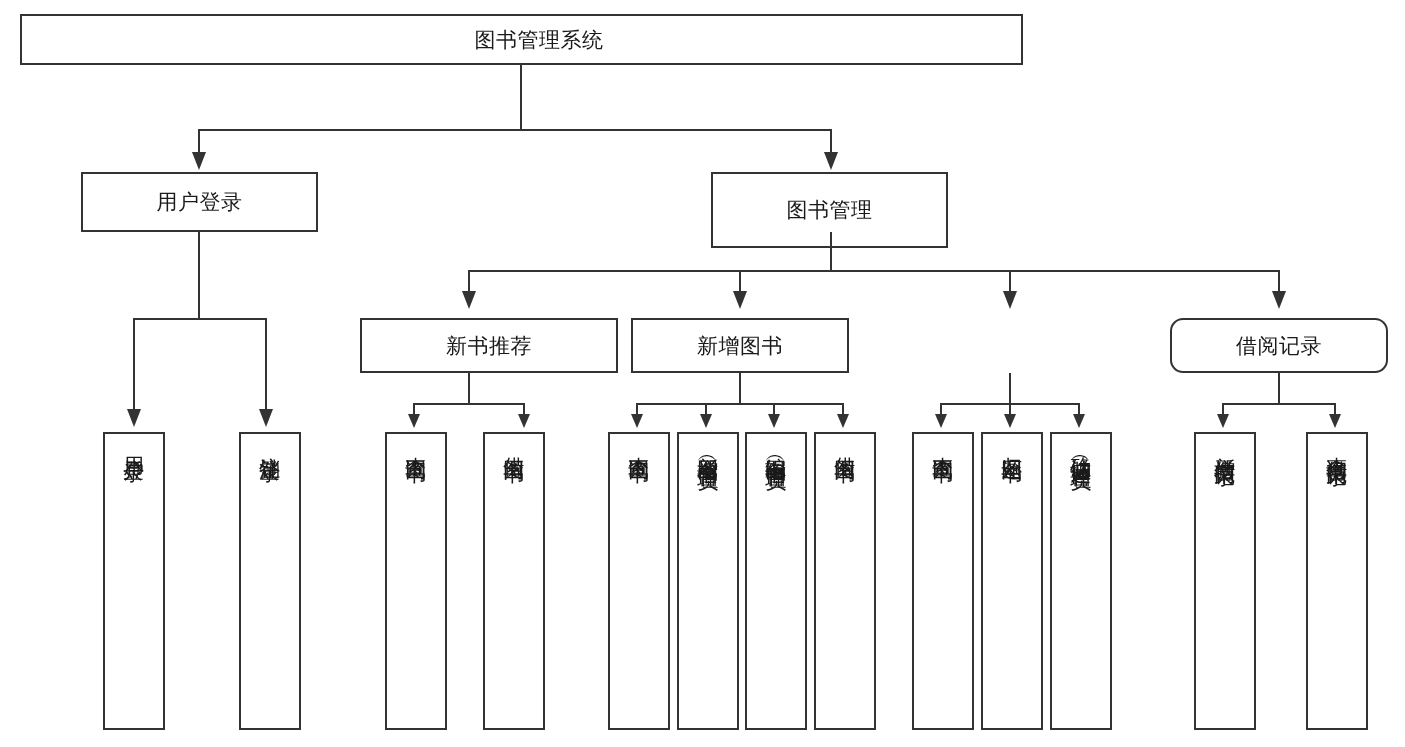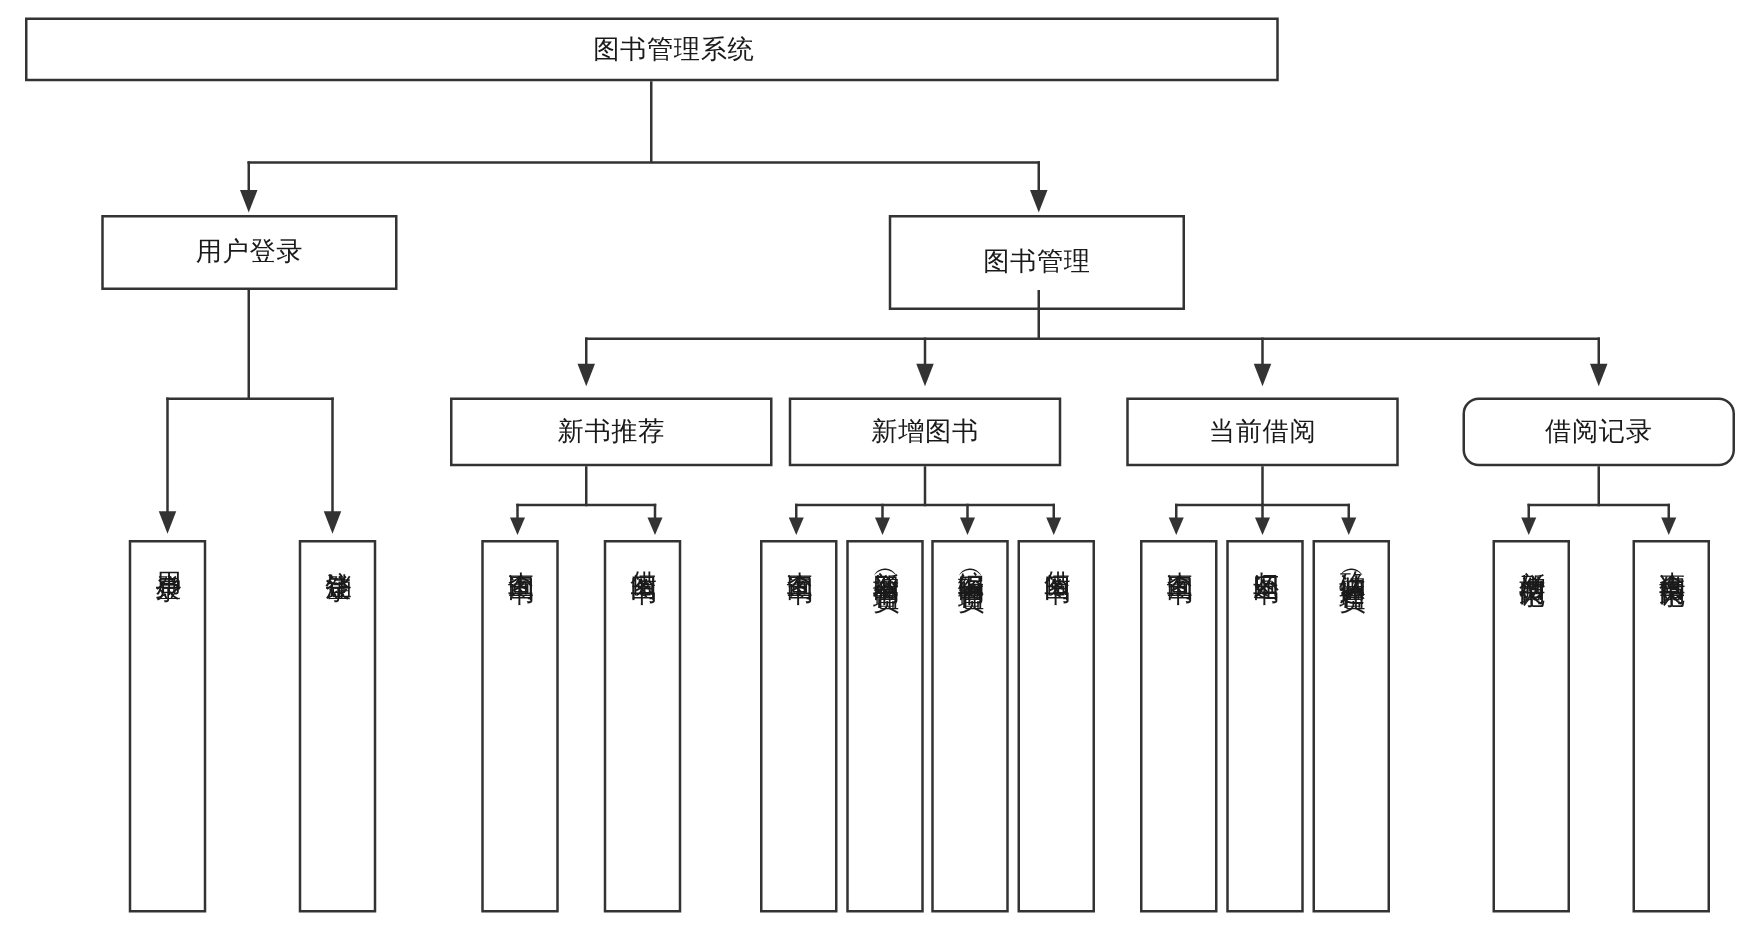--- a/index.html
+++ b/index.html
@@ -140,23 +140,20 @@
   <div class="arrow" style="left:1272px; top:291px;"></div>
 
   <div class="node level2" style="left:360px; top:318px; width:258px; height:55px;">
     <span class="node-label">新书推荐</span>
   </div>
 
   <div class="node level2" style="left:631px; top:318px; width:218px; height:55px;">
     <span class="node-label">新增图书</span>
   </div>
 
-  <div class="node level2" style="left:901px; top:318px; width:218px; height:55px;">
-    <span class="node-label">当前借阅</span>
-  </div>
 
   <div class="node level2" style="left:1170px; top:318px; width:218px; height:55px;border-radius:13px;">
     <span class="node-label">借阅记录</span>
   </div>
 
   <div class="vline" style="left:468px; top:373px; width:2px; height:32px;"></div>
   <div class="hline" style="left:413px; top:403px; width:112px; height:2px;"></div>
   <div class="vline" style="left:413px; top:403px; width:2px; height:14px;"></div>
   <div class="arrow small" style="left:408px; top:414px;"></div>
   <div class="vline" style="left:523px; top:403px; width:2px; height:14px;"></div>

